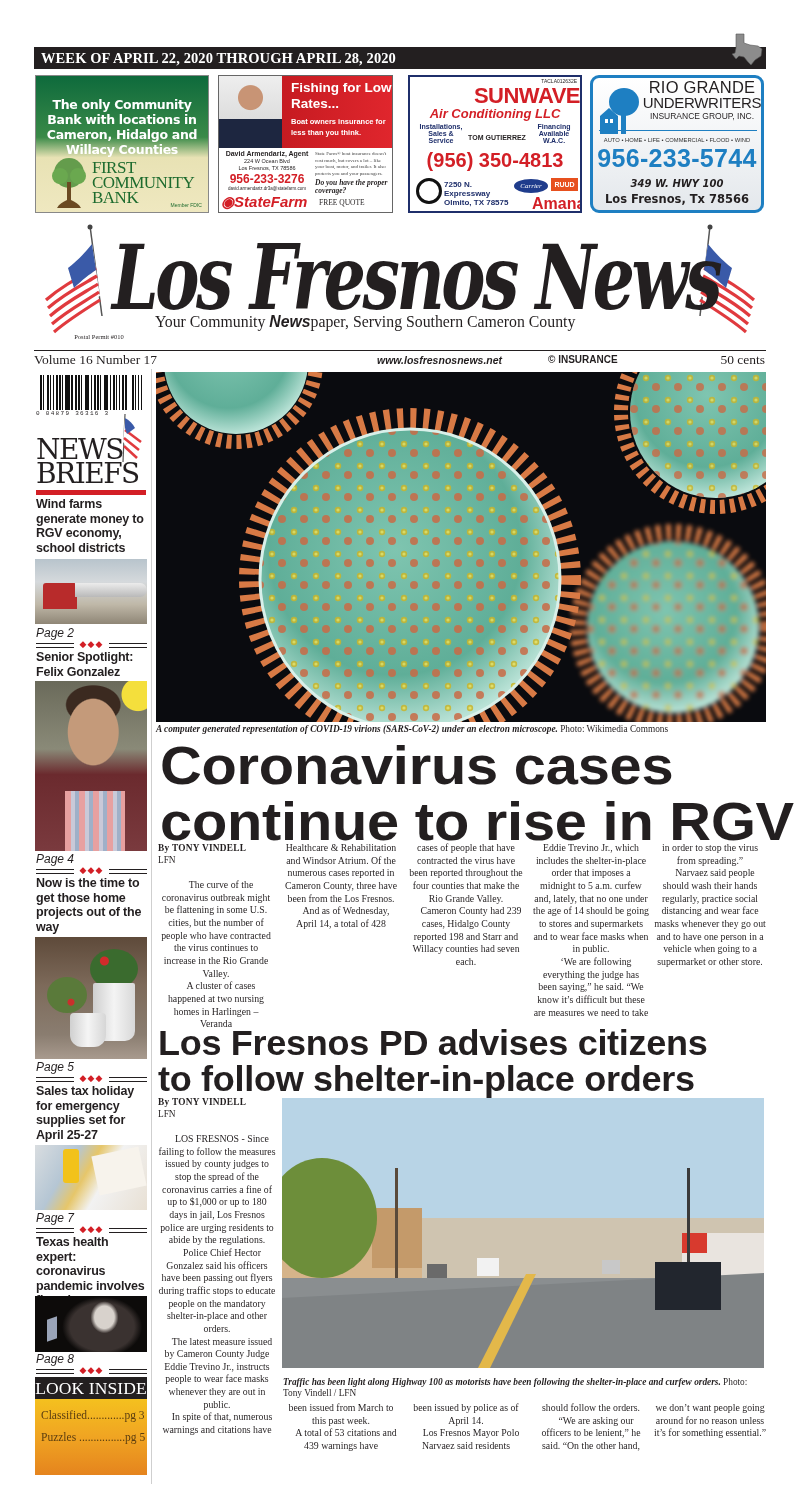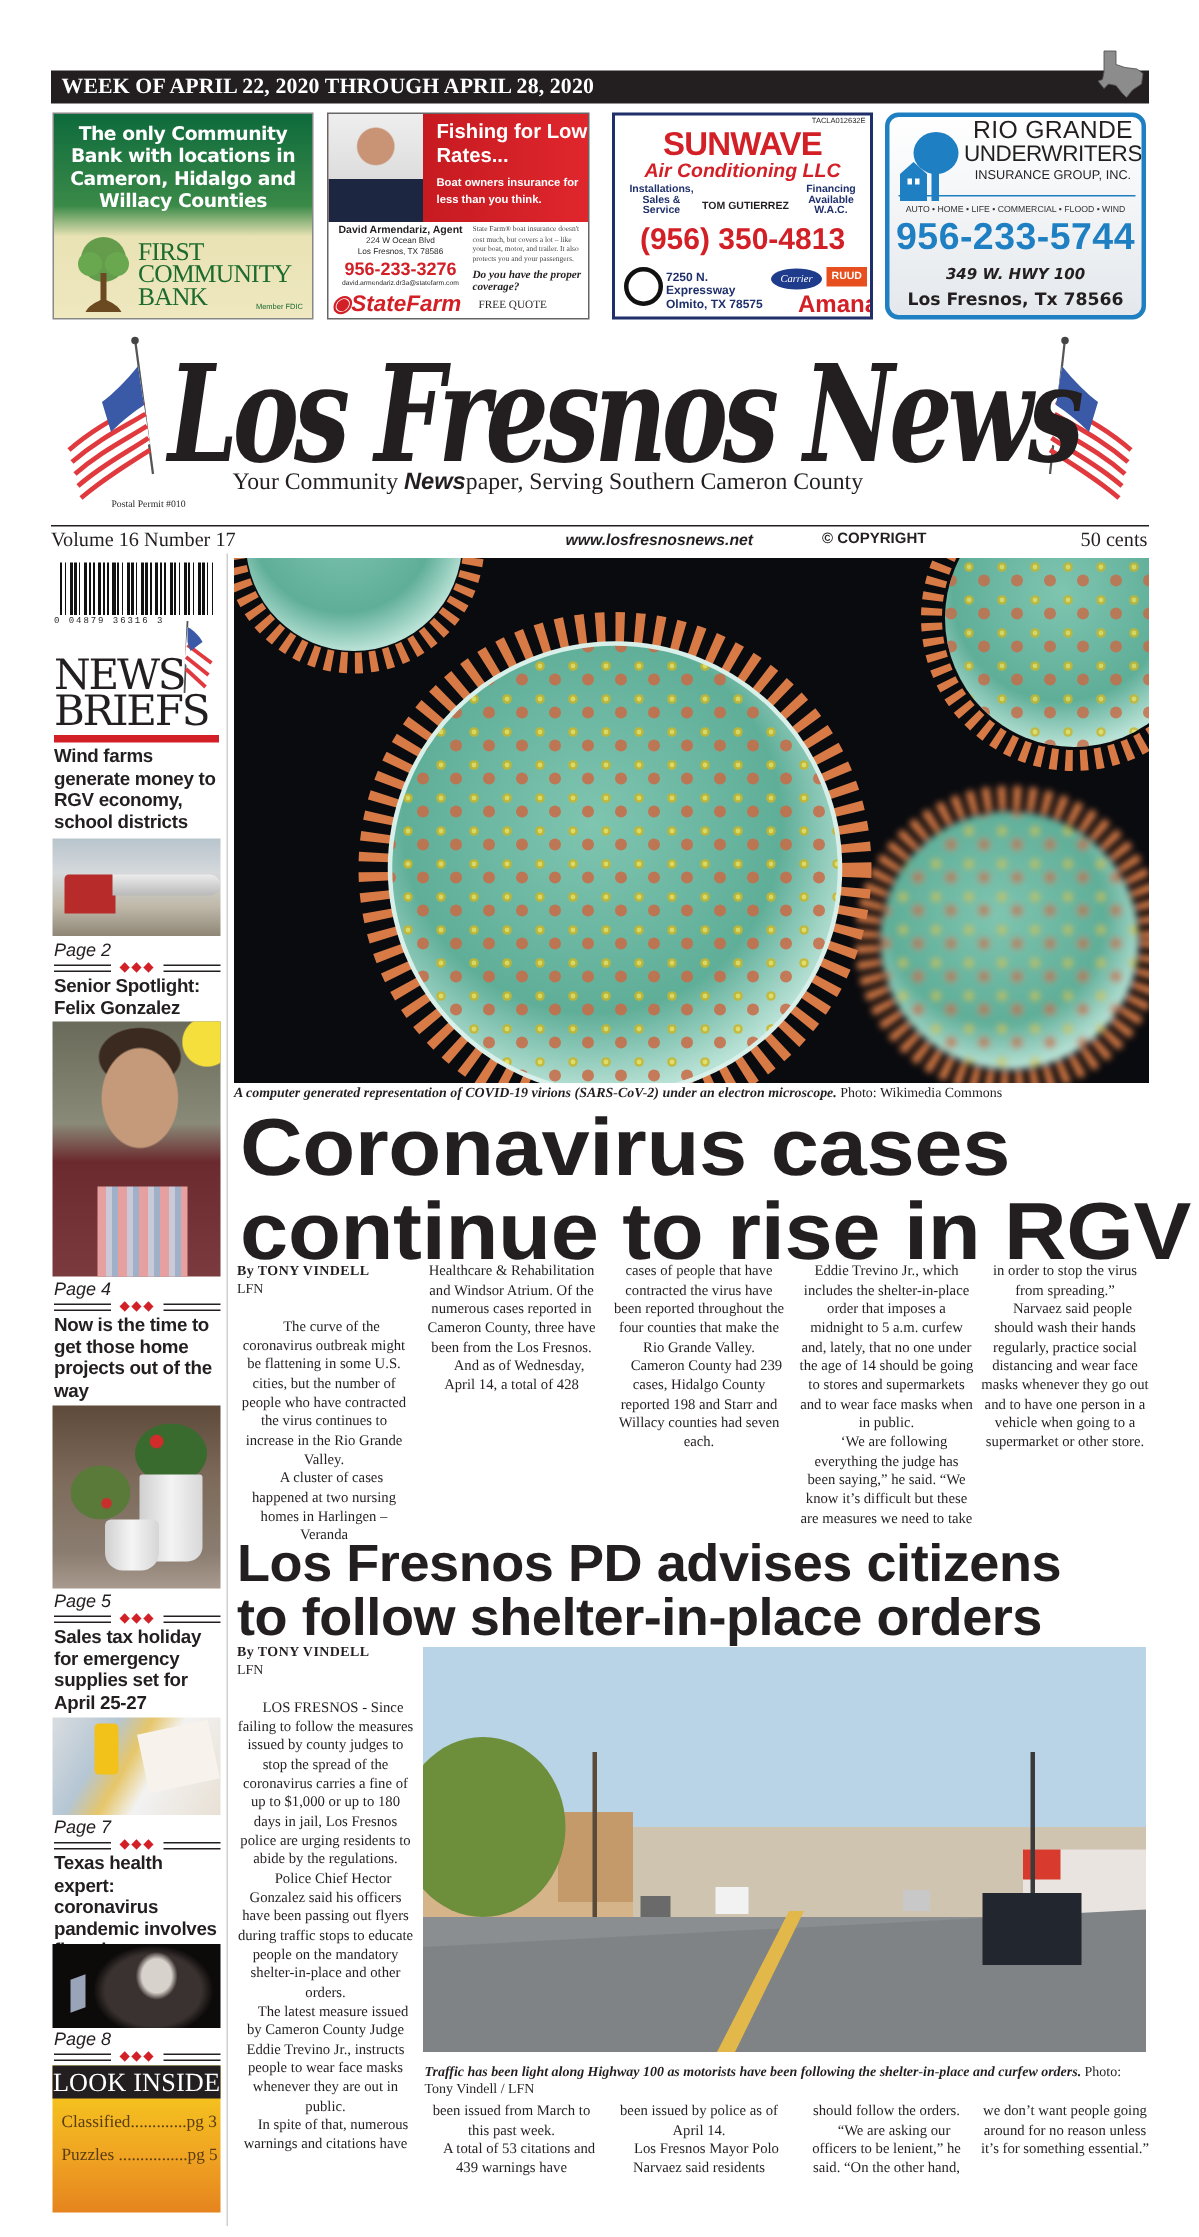--- a/index.html
+++ b/index.html
@@ -5,39 +5,39 @@
 *{box-sizing:border-box;margin:0;padding:0}
 html,body{width:799px;height:1491px;background:#fff;overflow:hidden}
 body{position:relative;font-family:"Liberation Serif",serif;color:#231f20}
 .abs{position:absolute}
 
 #week{left:34px;top:47px;width:732px;height:22px;background:#231f20;color:#fff;font-weight:bold;font-size:14.5px;line-height:22px;padding-left:7px;letter-spacing:.1px}
 #texas{left:728px;top:33px;width:36px;height:32px}
 
 .ad{position:absolute;top:75px;height:138px;overflow:hidden}
 #ad1{left:35px;width:174px;background:linear-gradient(#0e6a3c 0%,#3a8a48 45%,#e8e2b4 60%,#efe8c0 100%);border:1px solid #888}
-#ad1 .t{color:#fff;font-family:"DejaVu Sans",sans-serif;font-weight:bold;font-size:12.5px;line-height:15px;text-align:center;margin-top:5px;letter-spacing:-.3px}
+#ad1 .t{color:#fff;font-family:"DejaVu Sans",sans-serif;font-weight:bold;font-size:12.5px;line-height:15px;text-align:center;margin-top:21px;letter-spacing:-.3px}
 #ad1 .b{position:absolute;left:56px;top:84px;color:#1d6b2e;font-size:17px;line-height:15px;letter-spacing:-.5px}
 #ad1 .fdic{position:absolute;right:6px;bottom:4px;font-size:5px;color:#1d6b2e;font-family:"Liberation Sans",sans-serif}
 #ad2{left:218px;width:175px;border:1px solid #666;background:#fff}
 #ad2 .top{height:72px;background:linear-gradient(90deg,#b7141a,#e0262d);position:relative}
 #ad2 .photo{position:absolute;left:0;top:0;width:63px;height:72px;background:radial-gradient(circle at 50% 30%,#c89475 0 12px,transparent 13px),linear-gradient(#eee,#ddd 60%,#1d2640 60%)}
 #ad2 .h{position:absolute;left:72px;top:4px;color:#fff;font-family:"Liberation Sans",sans-serif;font-weight:bold;font-size:13.5px;line-height:16px}
 #ad2 .s{position:absolute;left:72px;top:40px;color:#fff;font-family:"Liberation Sans",sans-serif;font-weight:bold;font-size:7.5px;line-height:11px}
 #ad2 .agent{position:absolute;left:4px;top:74px;width:88px;text-align:center;font-family:"Liberation Sans",sans-serif;font-size:5.5px;line-height:7px}
 #ad2 .agent b{font-size:7px}
 #ad2 .ph{position:absolute;left:4px;top:96px;width:88px;text-align:center;color:#d31f26;font-family:"Liberation Sans",sans-serif;font-weight:bold;font-size:12px}
 #ad2 .em{position:absolute;left:2px;top:110px;width:92px;text-align:center;font-family:"Liberation Sans",sans-serif;font-size:4.5px}
 #ad2 .sf{position:absolute;left:2px;top:117px;color:#d31f26;font-family:"Liberation Sans",sans-serif;font-weight:bold;font-style:italic;font-size:15px}
 #ad2 .copy{position:absolute;left:96px;top:75px;width:76px;font-size:5px;line-height:6.5px;color:#444}
 #ad2 .q{position:absolute;left:96px;top:103px;width:76px;font-size:7.5px;line-height:8px;font-weight:bold;font-style:italic}
 #ad2 .fq{position:absolute;left:100px;top:122px;font-size:7.5px}
 #ad3{left:408px;width:174px;border:2px solid #1f2f6b;background:#fff}
 #ad3 .lic{position:absolute;right:3px;top:1px;font-size:5px;font-family:"Liberation Sans",sans-serif}
-#ad3 .name{position:absolute;left:0;width:100%;top:8px;text-align:center;color:#d31f26;font-family:"Liberation Sans",sans-serif;font-weight:900;font-size:22px;letter-spacing:-.5px;line-height:22px}
+#ad3 .name{position:absolute;left:0;width:100%;top:8px;text-align:right;color:#d31f26;font-family:"Liberation Sans",sans-serif;font-weight:900;font-size:22px;letter-spacing:-.5px;line-height:22px}
 #ad3 .llc{position:absolute;left:0;width:100%;top:29px;text-align:center;color:#d31f26;font-family:"Liberation Sans",sans-serif;font-weight:bold;font-style:italic;font-size:13px}
 #ad3 .l{position:absolute;left:6px;top:46px;width:50px;text-align:center;color:#1f2f6b;font-family:"Liberation Sans",sans-serif;font-weight:bold;font-size:7px;line-height:7px}
 #ad3 .tg{position:absolute;left:55px;top:57px;width:64px;text-align:center;font-family:"Liberation Sans",sans-serif;font-weight:bold;font-size:7px}
 #ad3 .r{position:absolute;right:6px;top:46px;width:40px;text-align:center;color:#1f2f6b;font-family:"Liberation Sans",sans-serif;font-weight:bold;font-size:7px;line-height:7px}
 #ad3 .ph{position:absolute;left:0;width:100%;top:72px;text-align:center;color:#d31f26;font-family:"Liberation Sans",sans-serif;font-weight:900;font-size:20px}
 #ad3 .logo{position:absolute;left:6px;top:101px;width:26px;height:26px;border-radius:50%;border:3px solid #111}
 #ad3 .addr{position:absolute;left:34px;top:103px;width:70px;color:#1f2f6b;font-family:"Liberation Sans",sans-serif;font-weight:bold;font-size:8px;line-height:9px}
 #ad3 .carrier{position:absolute;left:104px;top:102px;width:34px;height:14px;border-radius:50%;background:#1f3c8c;color:#fff;font-size:7px;font-style:italic;text-align:center;line-height:14px}
 #ad3 .ruud{position:absolute;left:141px;top:101px;width:27px;height:13px;background:#e7501e;color:#fff;font-family:"Liberation Sans",sans-serif;font-weight:900;font-size:7px;text-align:center;line-height:13px}
 #ad3 .amana{position:absolute;left:122px;top:118px;color:#d31f26;font-family:"Liberation Sans",sans-serif;font-weight:900;font-size:16px}
@@ -195,21 +195,21 @@
       <path d="M54 108 C40 96 24 86 8 76"></path>
   </g>
   <path d="M16 20 C24 30 32 38 40 44 L34 64 C26 56 18 50 12 46 Z" fill="#3a5aa8"></path>
 </svg>
 <div id="masthead" class="abs">Los Fresnos News</div>
 <div id="tagline" class="abs"><span>Your Community </span><i>News</i><span>paper, Serving Southern Cameron County</span></div>
 <div id="permit" class="abs">Postal Permit #010</div>
 <div id="rule1" class="abs"></div>
 <div id="vol" class="abs">Volume 16 Number 17</div>
 <div id="url" class="abs">www.losfresnosnews.net</div>
-<div id="copy" class="abs">© COPYRIGHT</div>
+<div id="copy" class="abs">© INSURANCE</div>
 <div id="price" class="abs">50 cents</div>
 
 <div id="sidebar-rule" class="abs"></div>
 <div id="barcode" class="abs"></div>
 <div id="barcode-num" class="abs">0 04879 36316 3</div>
 <svg id="nb-flag" class="abs" viewBox="0 0 50 50">
     <line x1="30" y1="2" x2="28" y2="50" stroke="#555" stroke-width="1.2"></line>
     <path d="M30 6 C38 10 44 16 48 24 L40 48 C36 40 32 34 28 30 Z" fill="#fff"></path>
     <g stroke="#e03a3e" stroke-width="2.5">
       <path d="M30 18 L46 30"></path>

